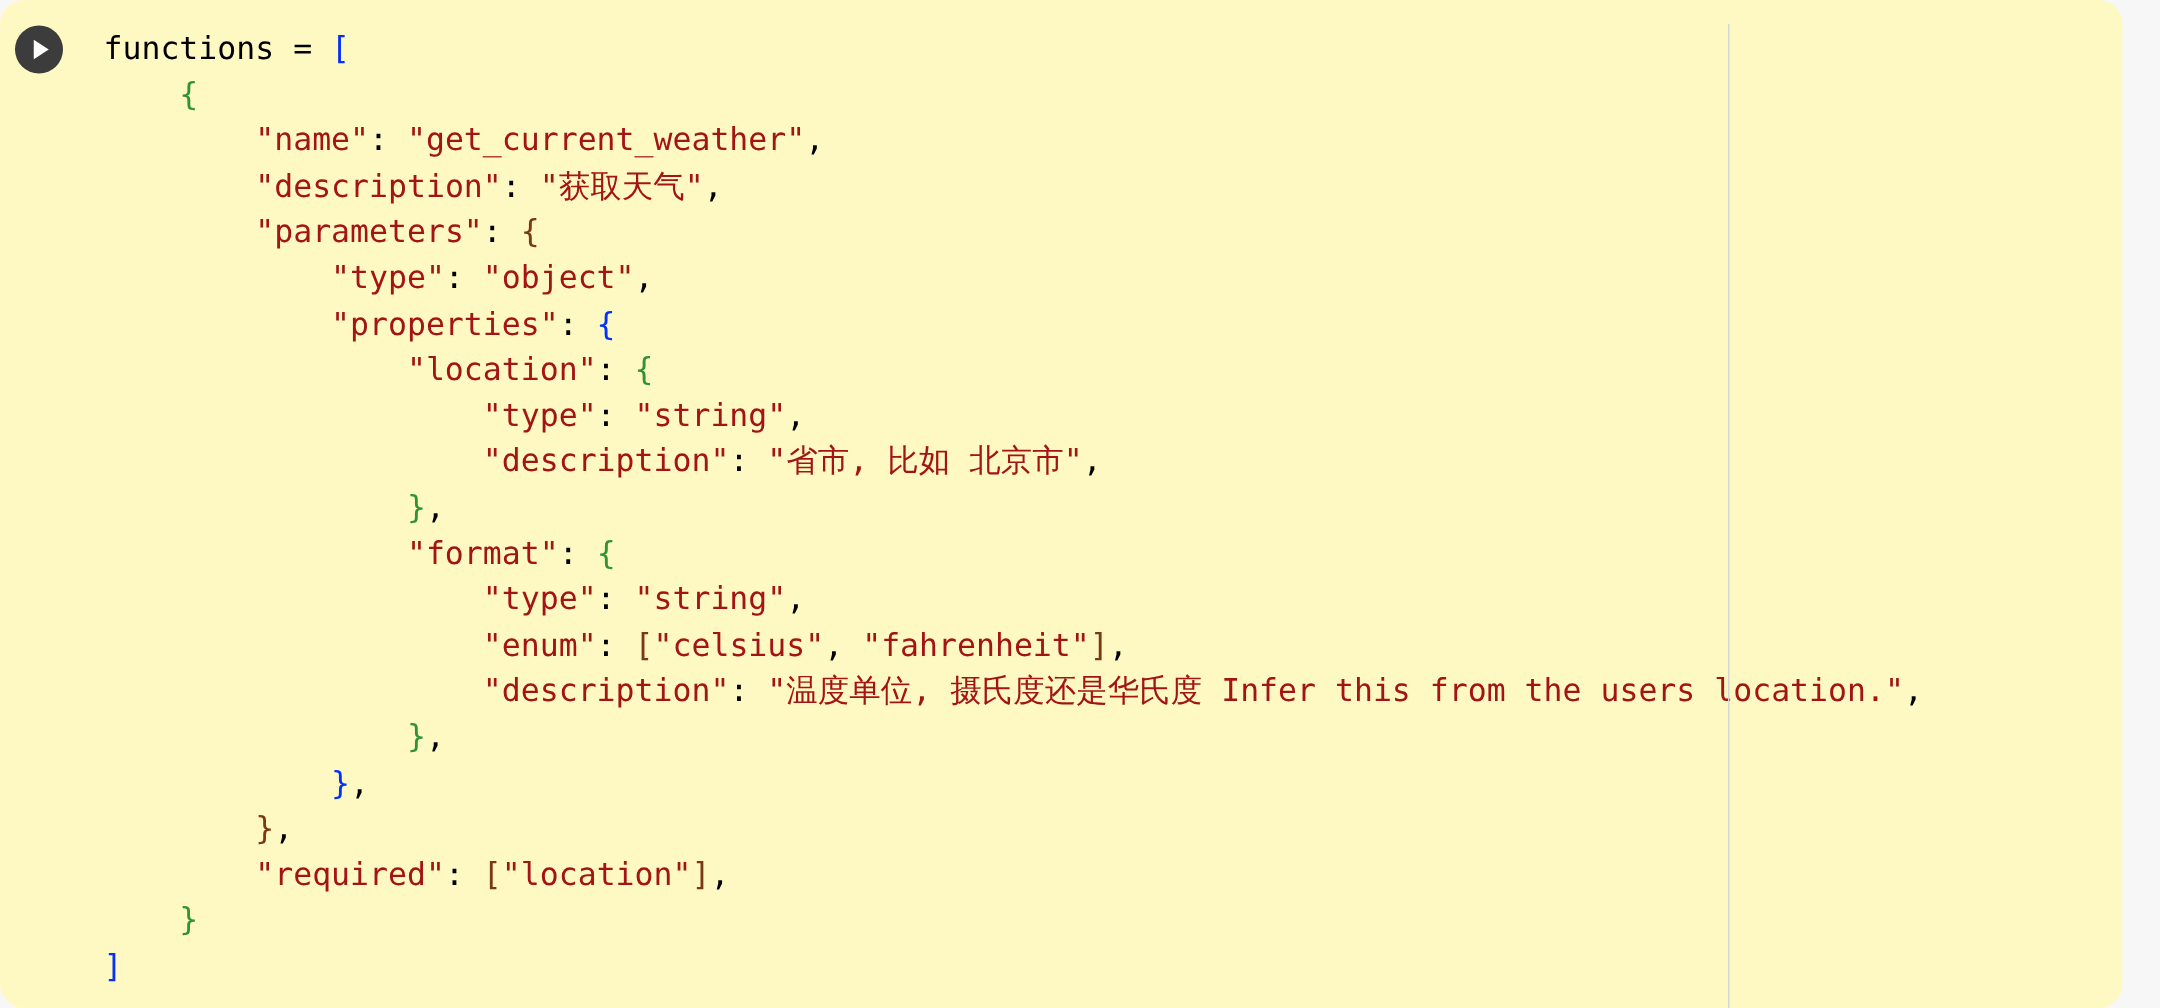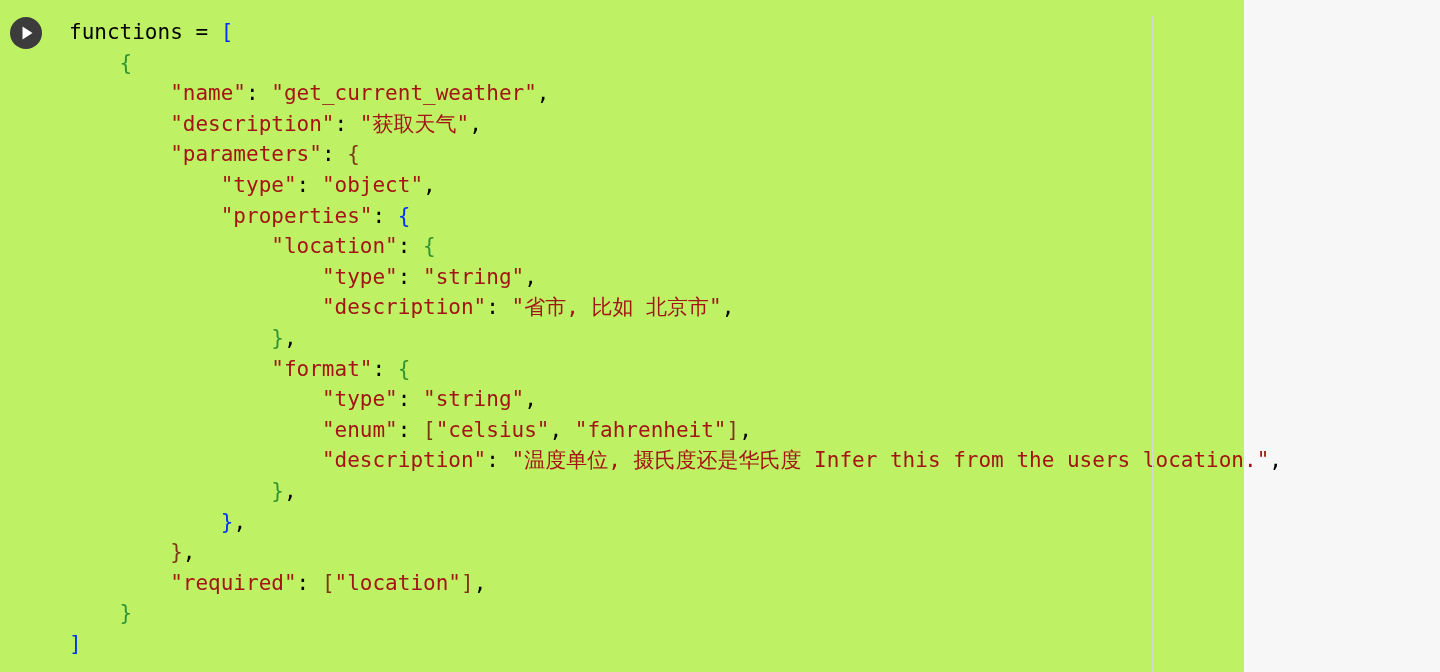--- a/index.html
+++ b/index.html
@@ -1,17 +1,17 @@
 <!DOCTYPE html>
 <html><head>
 <meta charset="utf-8">
 <style>
   html, body { margin:0; padding:0; }
   body { width:1440px; height:672px; background:#f7f7f7; overflow:hidden; position:relative; font-family:"Liberation Mono","DejaVu Sans Mono",monospace; }
-  .cell { position:absolute; left:0; top:0; width:1244px; height:672px; background:#bef264; }
+  .cell { position:absolute; left:0; top:0; width:1415px; height:672px; background:#fef9c3;border-radius:16px; }
   .run-btn { position:absolute; left:10px; top:17px; width:32px; height:32px; border-radius:50%; background:#3c3c3c; cursor:pointer; }
   .run-btn svg { position:absolute; left:0; top:0; }
   .code { position:absolute; left:69px; top:17px; margin:0; font-size:21px; line-height:30.6px; color:#000; white-space:pre; }
   .line { display:block; height:30.6px; }
   .s { color:#a31515; }
   .p { color:#000; }
   .b1 { color:#0431fa; }
   .b2 { color:#319331; }
   .b3 { color:#7b3814; }
   .ruler { position:absolute; left:1152px; top:16px; width:1px; height:656px; background:#d6d6d6; }

